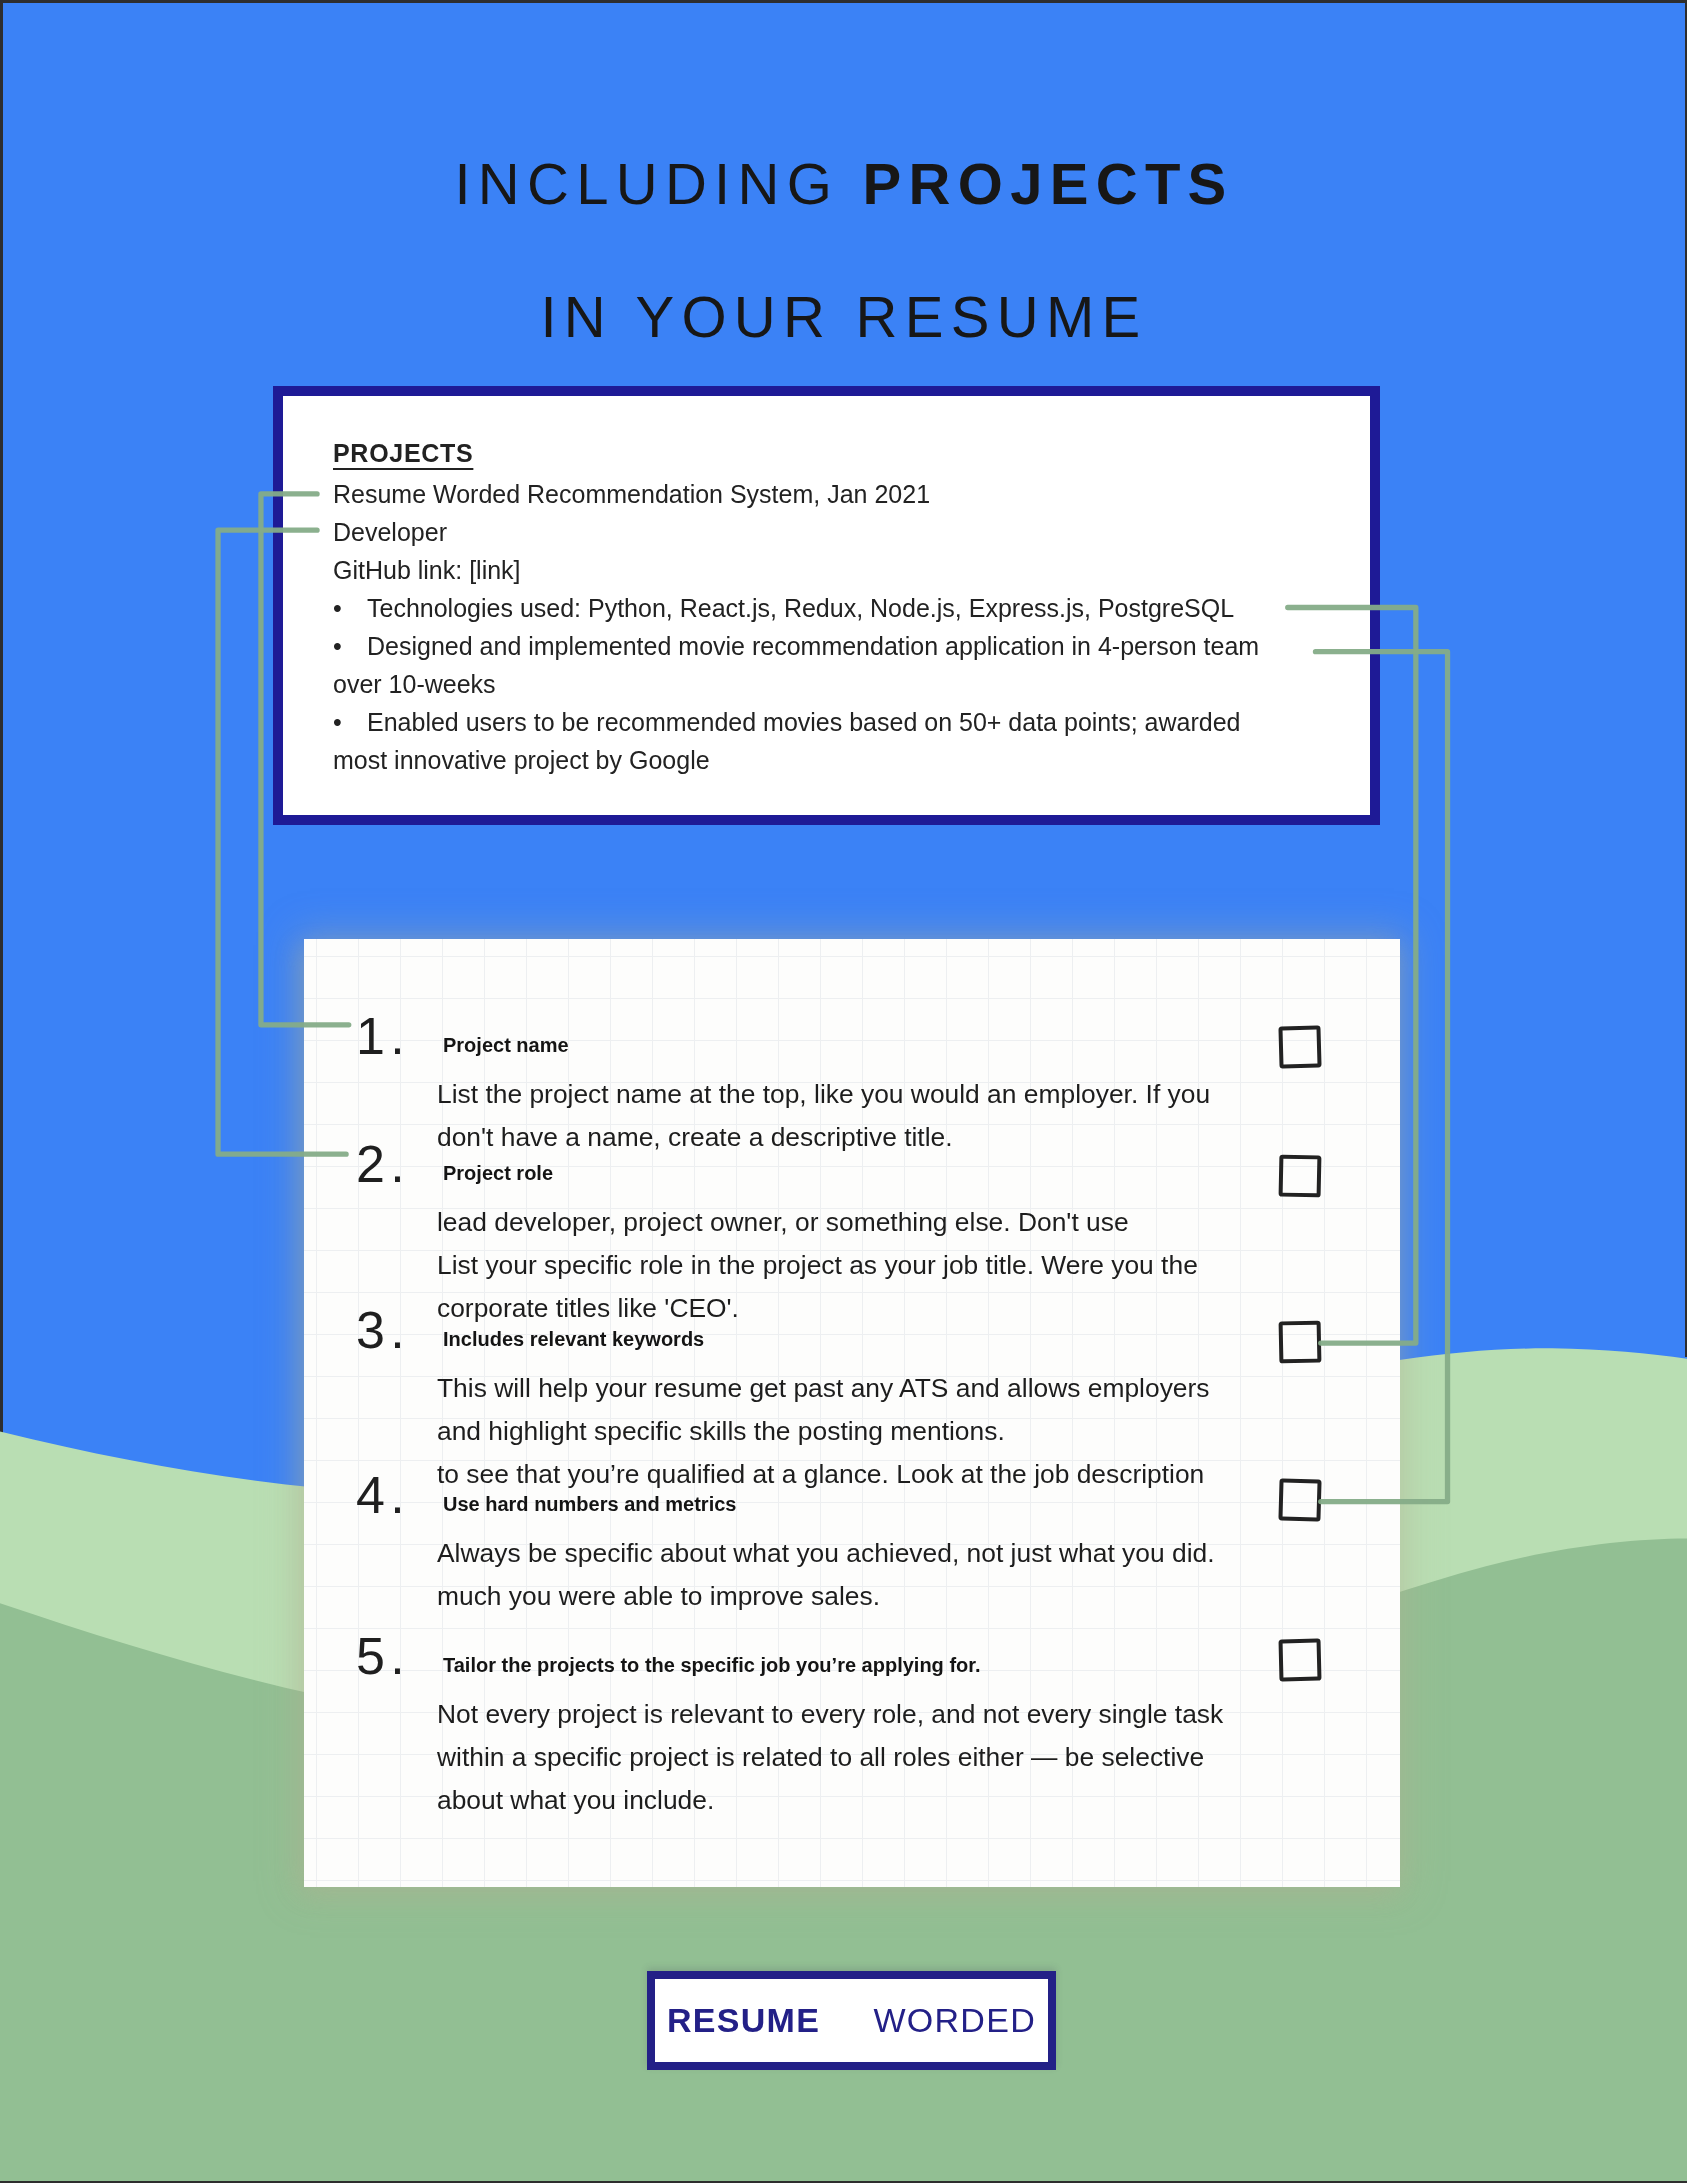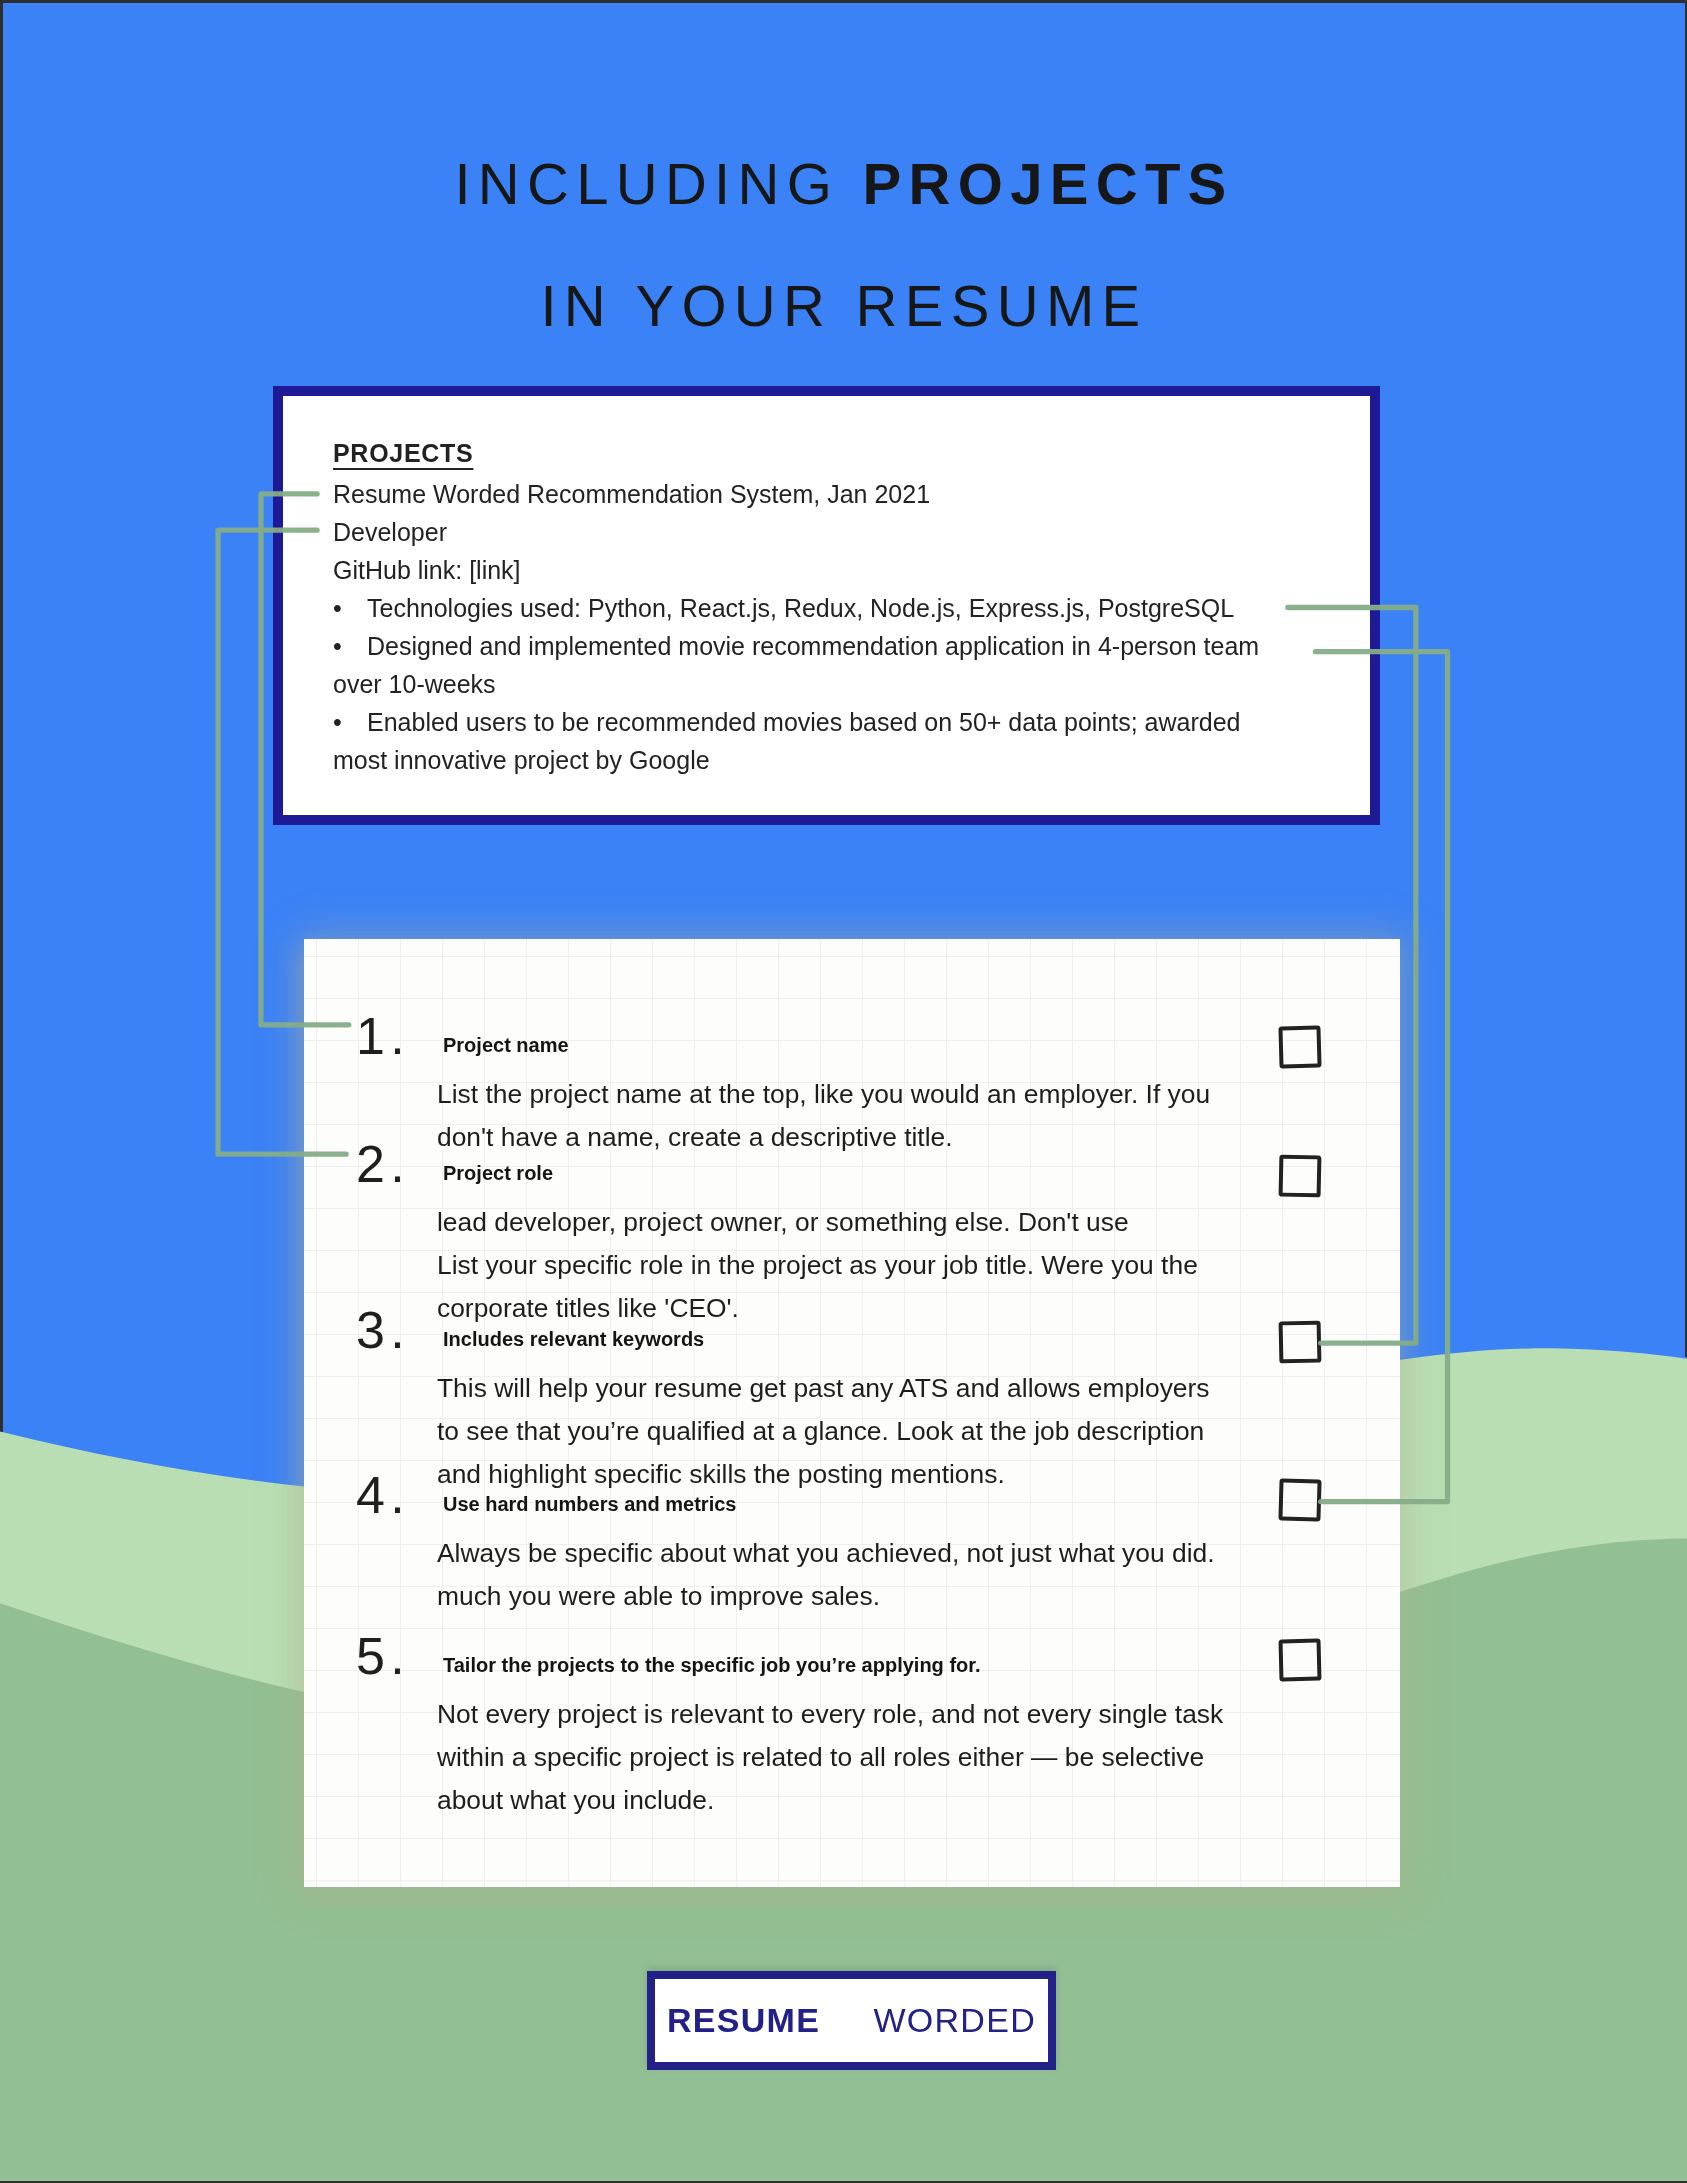--- a/index.html
+++ b/index.html
@@ -15,21 +15,21 @@
   .frame-left{left:0;top:0;width:2.6px;height:1443px;z-index:8;}
   .frame-right{left:1685px;top:0;width:2.6px;height:1357px;z-index:8;}
 
   
   .title-line{
     position:absolute;left:0;width:100%;text-align:center;
     font-size:58px;line-height:66px;letter-spacing:7.3px;color:#171717;
     font-weight:400;white-space:nowrap;z-index:5;
   }
   .title-1{top:151px;}
-  .title-2{top:273px;}
+  .title-2{top:284px;}
   .title-line b{font-weight:700;}
 
   
   .waves{position:absolute;left:0;top:0;width:1688px;height:2183px;z-index:10;}
 
   
   .resume-box{
     position:absolute;left:273px;top:386px;width:1107px;height:439px;
     box-sizing:border-box;border:10.6px solid #1e1a96;background:#ffffff;
     z-index:20;padding:38px 20px 0 50px;
@@ -137,22 +137,22 @@
         <p class="item-line">List your specific role in the project as your job title. Were you the</p>
         <p class="item-line">corporate titles like 'CEO'.</p>
       </div>
     </div>
 
     <div class="item" style="top:363px;">
       <div class="item-num">3.</div>
       <div class="item-content">
         <h3 class="item-heading">Includes relevant keywords</h3>
         <p class="item-line">This will help your resume get past any ATS and allows employers</p>
+        <p class="item-line">and highlight specific skills the posting mentions.</p>
         <p class="item-line">to see that you’re qualified at a glance. Look at the job description</p>
-        <p class="item-line">and highlight specific skills the posting mentions.</p>
       </div>
     </div>
 
     <div class="item" style="top:528px;">
       <div class="item-num">4.</div>
       <div class="item-content">
         <h3 class="item-heading">Use hard numbers and metrics</h3>
         <p class="item-line">Always be specific about what you achieved, not just what you did.</p>
         <p class="item-line">much you were able to improve sales.</p>
       </div>

